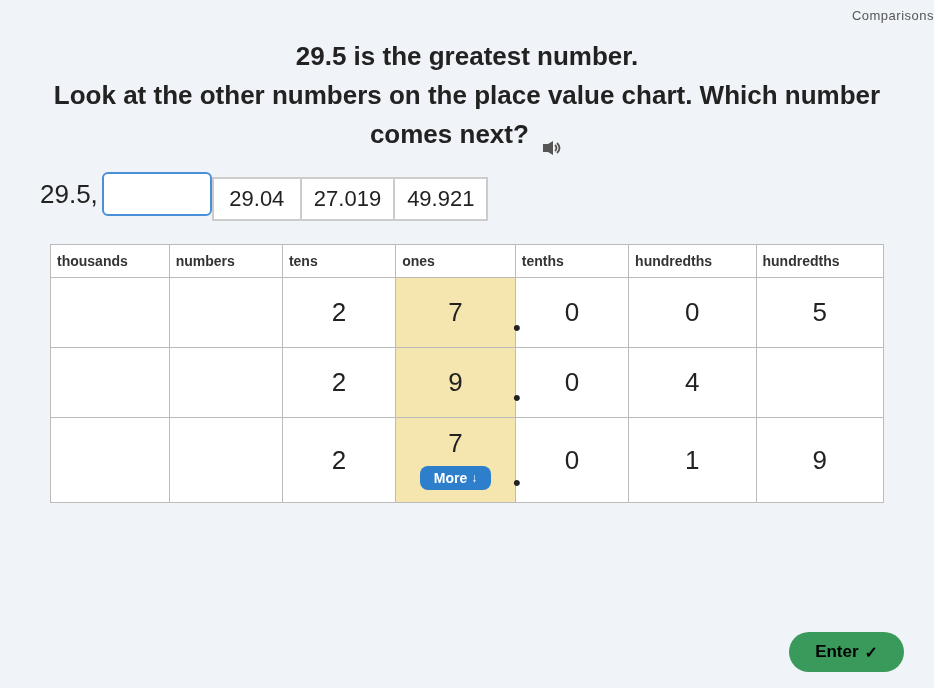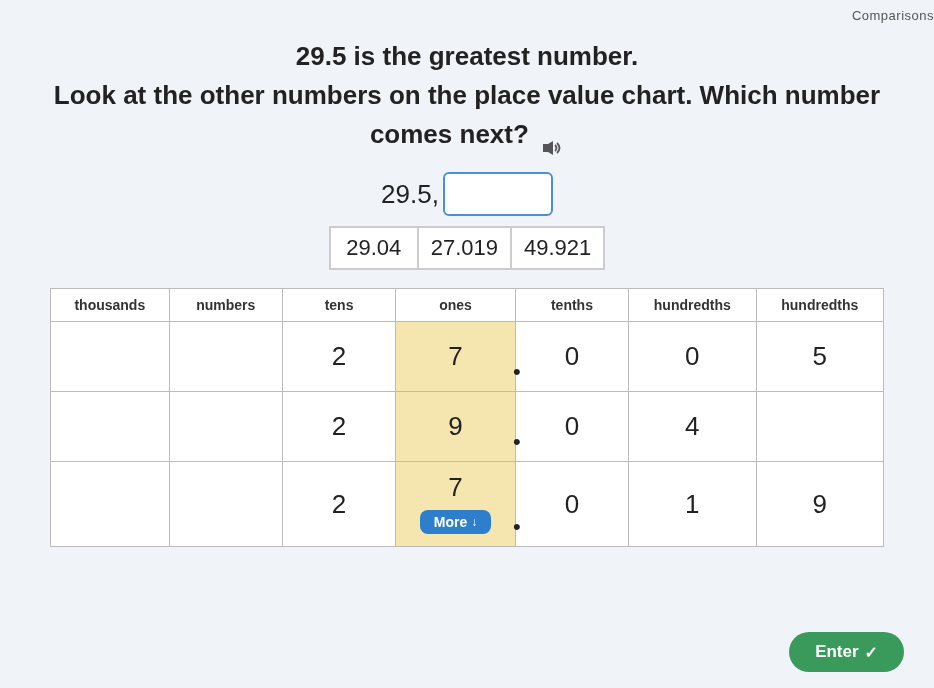--- a/index.html
+++ b/index.html
@@ -28,21 +28,21 @@
       text-align: center;
       font-size: 26px;
       font-weight: 600;
       color: #222;
       line-height: 1.5;
       margin-bottom: 18px;
     }
 
     .answer-area {
       display: flex;
-      flex-direction: column;
+      flex-direction: row;
       align-items: center;
       margin-bottom: 18px;
     }
 
     .answer-row {
       display: flex;
       align-items: center;
       font-size: 26px;
       font-weight: 500;
       color: #222;
@@ -96,21 +96,21 @@
       background: white;
       border: 1.5px solid #bbb;
     }
 
     table.place-value-table th {
       border: 1.5px solid #bbb;
       padding: 8px 6px;
       font-size: 14px;
       font-weight: 600;
       color: #333;
-      text-align: center;
+      text-align: left;
       background: white;
     }
 
     table.place-value-table td {
       border: 1.5px solid #bbb;
       padding: 12px 6px;
       font-size: 26px;
       font-weight: 500;
       color: #222;
       text-align: center;
@@ -152,21 +152,21 @@
 
     .more-btn .arrow {
       font-size: 12px;
     }
 
     .enter-btn {
       position: absolute;
       bottom: 16px;
       right: 30px;
       background: #3a9a5c;
-      color: #ffffff;
+      color: #000000;
       border: none;
       border-radius: 24px;
       padding: 10px 26px;
       font-size: 17px;
       font-weight: 600;
       cursor: pointer;
       display: flex;
       align-items: center;
       gap: 6px;
     }

